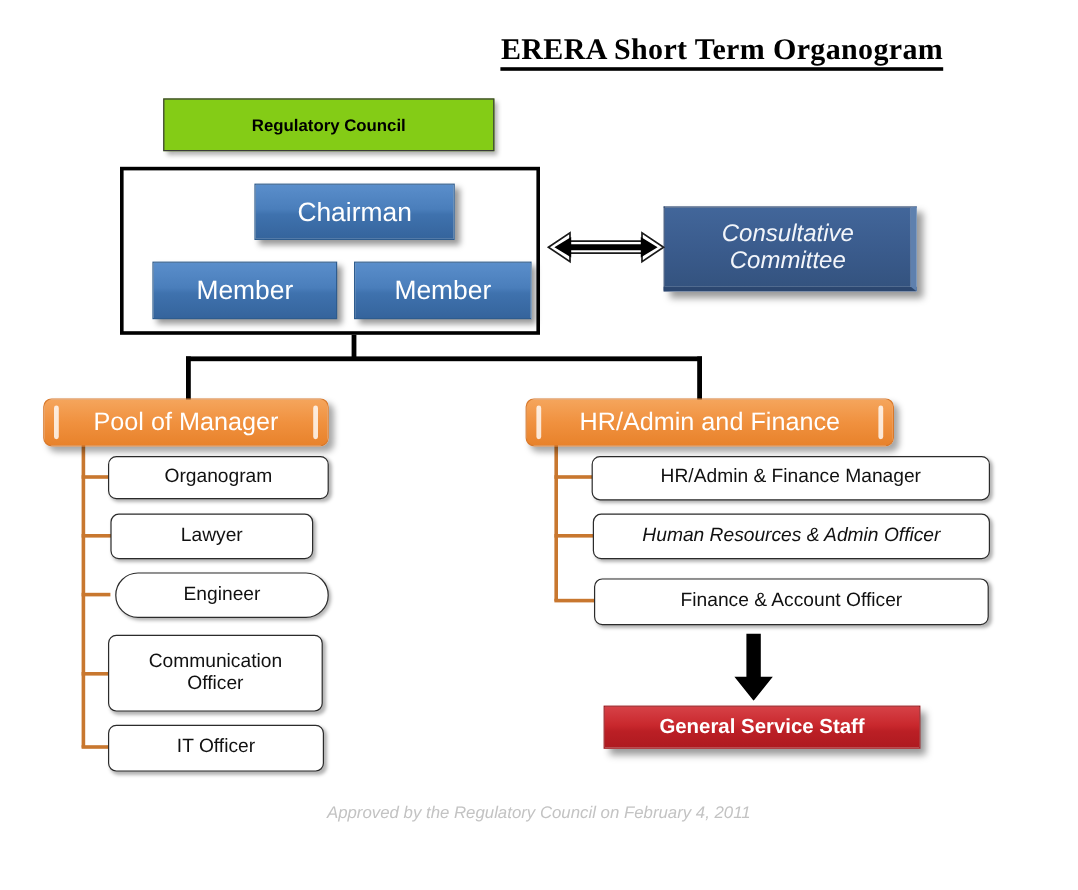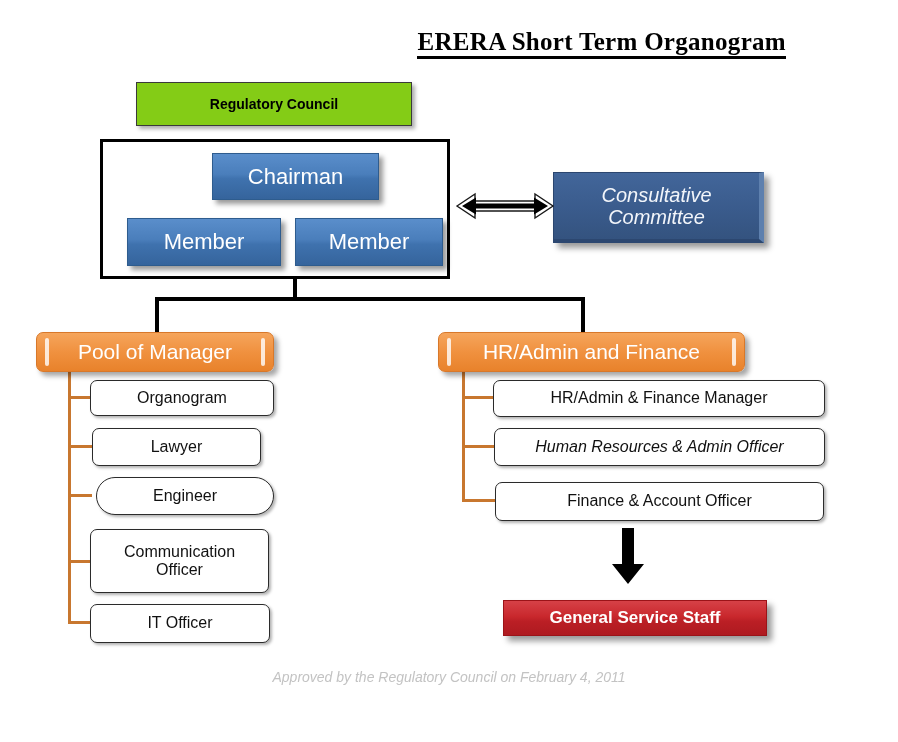--- a/index.html
+++ b/index.html
@@ -207,21 +207,20 @@
     background: linear-gradient(to bottom, #D64147 0%, #C9282D 45%, #BB1F25 60%, #AE1A20 100%);
     border: 1px solid #9B1318;
     box-shadow: 5px 5px 6px rgba(0,0,0,0.40);
     color: #ffffff;
     font-weight: bold;
     font-size: 17px;
     display: flex;
     align-items: center;
     justify-content: center;
     z-index: 5;
-    margin-top: 12px;
   }
 
   
   #approval-note {
     position: absolute;
     left: 0;
     top: 669px;
     width: 898px;
     text-align: center;
     font-style: italic;

